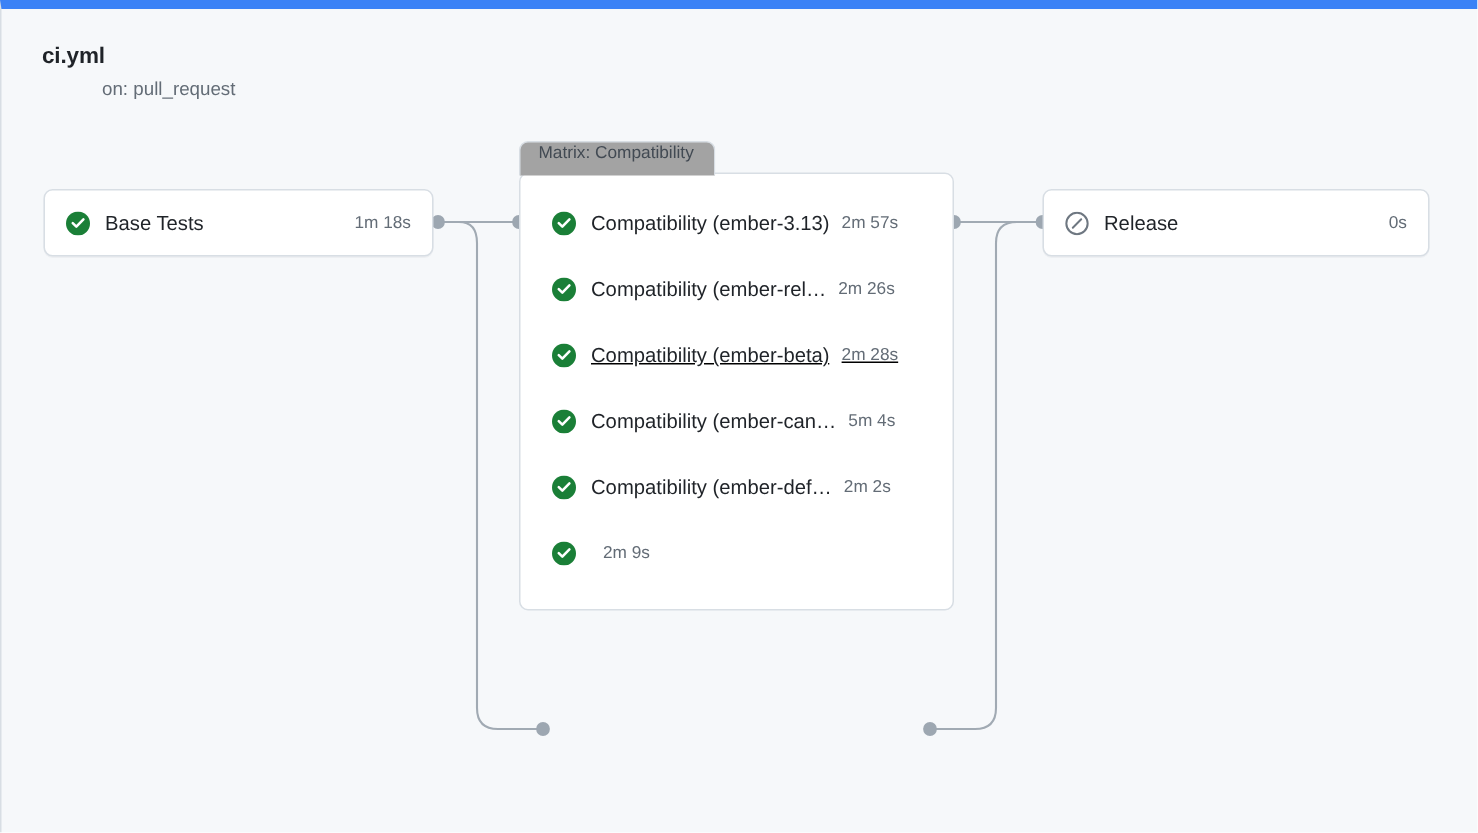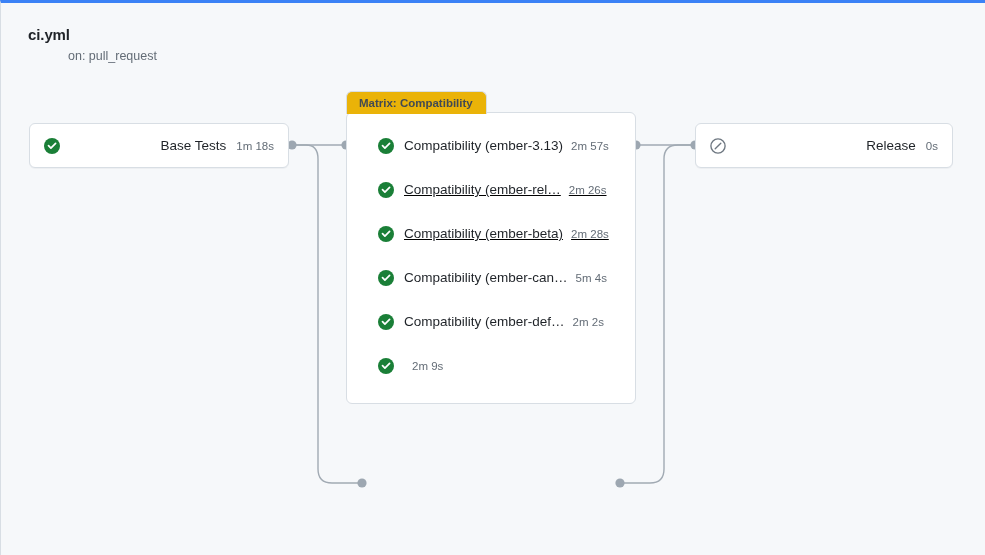--- a/index.html
+++ b/index.html
@@ -11,21 +11,21 @@
     background: #ffffff;
     font-family: "Liberation Sans", sans-serif;
     -webkit-font-smoothing: antialiased;
   }
 
   #app {
     position: relative;
     width: 985px;
     height: 555px;
     background: #f6f8fa;
-    border-top: 3px solid #3b82f6;
+    border-top: 6px solid #3b82f6;
     border-left: 1px solid #d8dee4;
   }
 
   
   .wf-header {
     position: absolute;
     left: 27px;
     top: 22px;
     width: 400px;
   }
@@ -59,21 +59,20 @@
   
   .node {
     position: absolute;
     display: flex;
     align-items: center;
     background: #ffffff;
     border: 1px solid #d8dee4;
     border-radius: 6px;
     padding: 0 14px;
     box-shadow: 0 1px 0 rgba(31,35,40,0.04);
-    text-align: right;
   }
   .node-label {
     font-size: 13.5px;
     color: #1f2328;
     white-space: nowrap;
     overflow: hidden;
     text-overflow: ellipsis;
     flex: 1 1 auto;
     line-height: 18px;
   }
@@ -100,41 +99,39 @@
     background: #ffffff;
     border: 1px solid #d8dee4;
     border-radius: 6px;
   }
   .matrix-tab {
     position: absolute;
     left: -1px;
     top: -22px;
     height: 23px;
     padding: 0 13px 0 12px;
-    background: #eab308;
+    background: #a3a3a3;
     border: 1px solid #d8dee4;
     border-bottom: none;
     border-radius: 6px 6px 0 0;
     display: flex;
-    align-items: center;
-    font-weight: bold;
   }
   .matrix-tab-label {
     font-size: 11.5px;
     color: #424a53;
     white-space: nowrap;
     line-height: 14px;
   }
   .matrix-row {
     position: absolute;
     left: 0;
     display: flex;
     align-items: center;
     height: 20px;
-    padding-left: 31px;
+    padding-left: 21px;
   }
   .matrix-row .node-label {
     flex: 0 0 auto;
     max-width: 172px;
   }
   .matrix-row .node-duration { margin-left: 8px; }
 </style>
 </head>
 <body>
 
@@ -185,21 +182,21 @@
 
       <div class="matrix-row" style="top:23px;">
         <svg class="status-icon" viewBox="0 0 16 16">
           <circle cx="8" cy="8" r="8" fill="#1a7f37"></circle>
           <path d="M11.6 5.3 L6.9 10.1 L4.5 7.7" fill="none" stroke="#ffffff" stroke-width="1.7" stroke-linecap="round" stroke-linejoin="round"></path>
         </svg>
         <span class="node-label">Compatibility (ember-3.13)</span>
         <span class="node-duration">2m 57s</span>
       </div>
 
-      <div class="matrix-row" style="top:67px;text-decoration:underline;">
+      <div class="matrix-row" style="top:67px;">
         <svg class="status-icon" viewBox="0 0 16 16">
           <circle cx="8" cy="8" r="8" fill="#1a7f37"></circle>
           <path d="M11.6 5.3 L6.9 10.1 L4.5 7.7" fill="none" stroke="#ffffff" stroke-width="1.7" stroke-linecap="round" stroke-linejoin="round"></path>
         </svg>
         <span class="node-label">Compatibility (ember-rel…</span>
         <span class="node-duration">2m 26s</span>
       </div>
 
       <div class="matrix-row" style="top:111px;text-decoration:underline;">
         <svg class="status-icon" viewBox="0 0 16 16">

